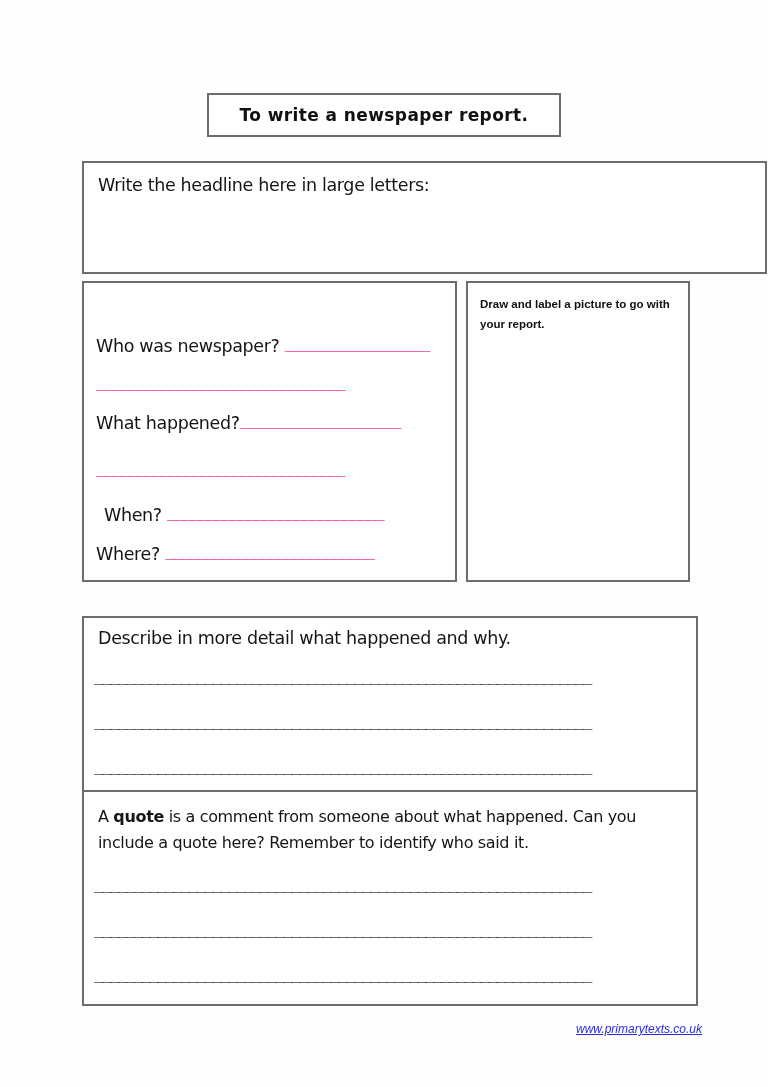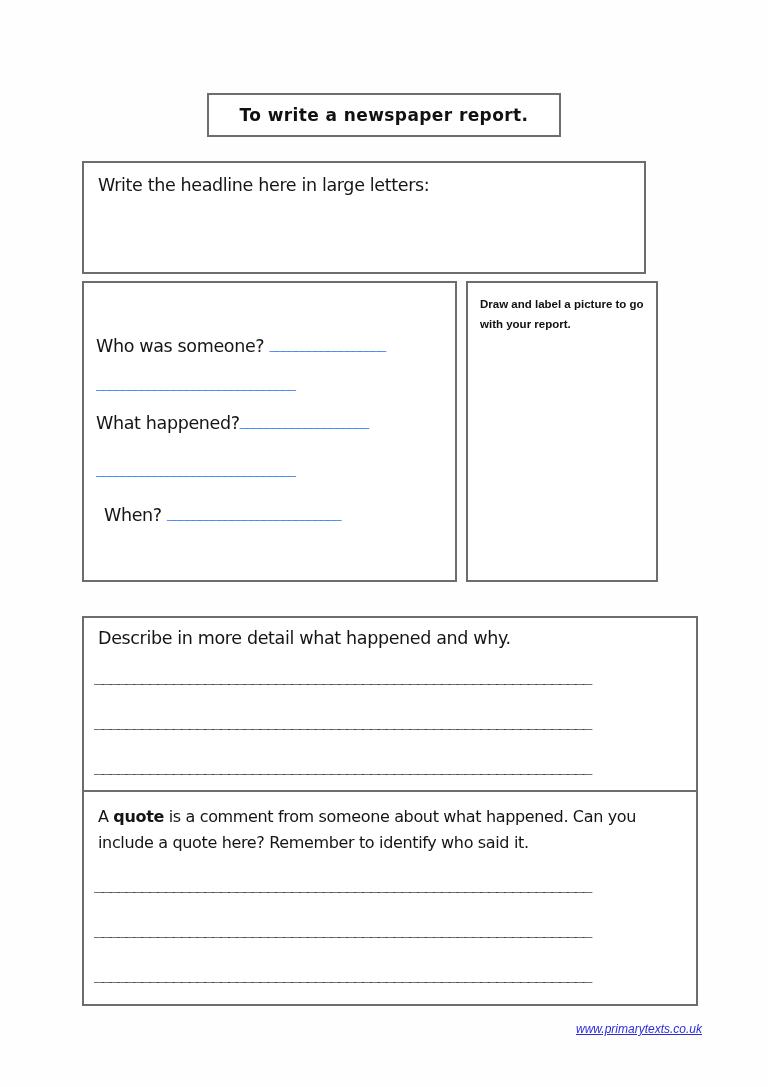--- a/index.html
+++ b/index.html
@@ -49,21 +49,21 @@
     letter-spacing: 0.4px;
     color: #111111;
     white-space: nowrap;
     text-align: center;
   }
 
   
   #headline-box {
     left: 82px;
     top: 161px;
-    width: 564px;
+    width: 685px;
     height: 113px;
     padding: 12px 14px 0 14px;
   }
   .hand {
     font-family: "DejaVu Sans", sans-serif;
     font-weight: 400;
     color: #151515;
   }
   #headline-label {
     font-size: 17.5px;
@@ -88,32 +88,32 @@
     overflow: hidden;
   }
   .q-who   { top: 53px; }
   .q-who2  { top: 92px; }
   .q-what  { top: 130px; }
   .q-what2 { top: 178px; }
   .q-when  { top: 222px; margin-left: 8px; }
   .q-where { top: 261px; }
 
   .rule {
-    font-family: Liberation Serif, serif;
+    font-family: Liberation Mono, monospace;
     letter-spacing: -1.6px;
     font-size: 16px;
-    color: #3b82f6;
+    color: #ec4899;
     vertical-align: 2px;
   }
 
   
   #picture-box {
     left: 466px;
     top: 281px;
-    width: 192px;
+    width: 224px;
     height: 301px;
     padding: 11px 7px 0 12px;
   }
   #picture-label {
     font-family: "Liberation Sans", sans-serif;
     font-weight: bold;
     font-size: 11.5px;
     line-height: 1.75;
     color: #111111;
   }
@@ -187,33 +187,36 @@
   <div class="box" id="title-box">
     <div id="title-text">To write a newspaper report.</div>
   </div>
 
   <div class="box" id="headline-box">
     <div class="hand" id="headline-label">Write the headline here in large letters:</div>
   </div>
 
   <div class="box" id="fivew-box">
     <div class="qline hand q-who">
-      <span>Who was someone? </span><span class="rule">__________________</span>
+      <span>Who was newspaper? </span><span class="rule">__________________</span>
     </div>
     <div class="qline hand q-who2">
       <span></span><span class="rule">_______________________________</span>
     </div>
     <div class="qline hand q-what">
       <span>What happened?</span><span class="rule">____________________</span>
     </div>
     <div class="qline hand q-what2">
       <span></span><span class="rule">_______________________________</span>
     </div>
     <div class="qline hand q-when">
       <span>When? </span><span class="rule">___________________________</span>
+    </div>
+    <div class="qline hand q-where">
+      <span>Where? </span><span class="rule">__________________________</span>
     </div>
   </div>
 
   <div class="box" id="picture-box">
     <div id="picture-label">Draw and label a picture to go with your report.</div>
   </div>
 
   <div class="box" id="describe-box">
     <div class="hand" id="describe-label">Describe in more detail what happened and why.</div>
     <div class="writelines" id="describe-lines">

